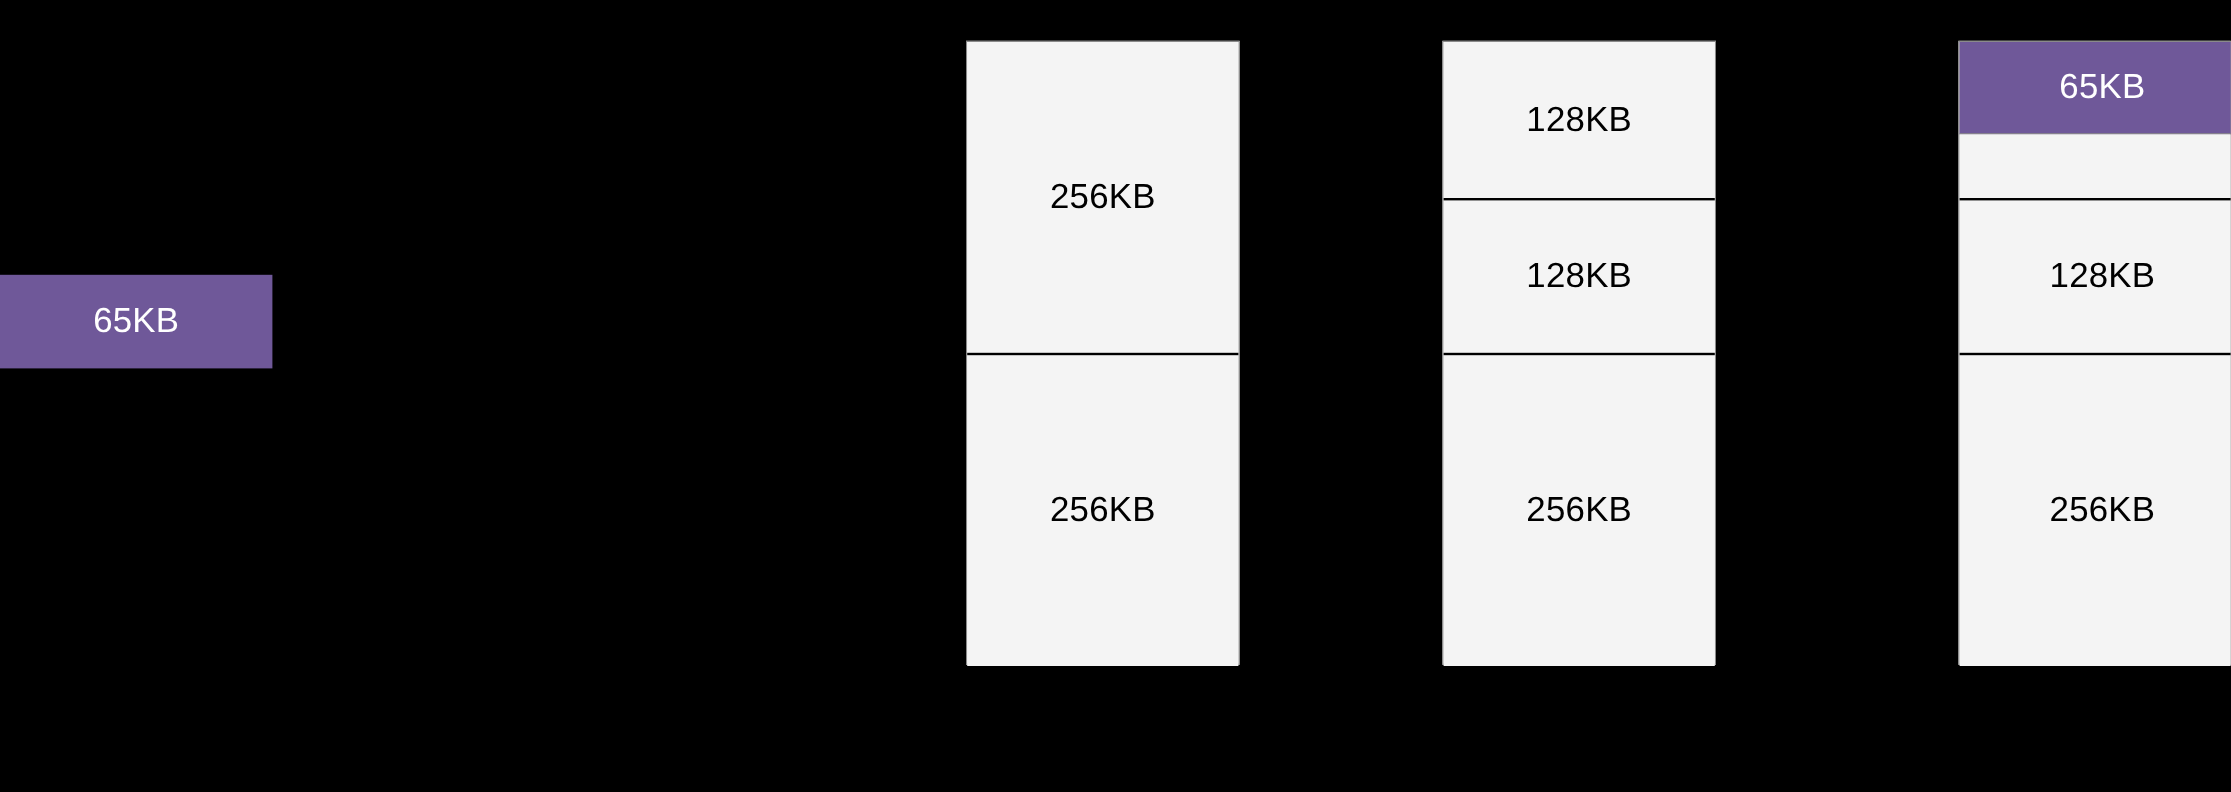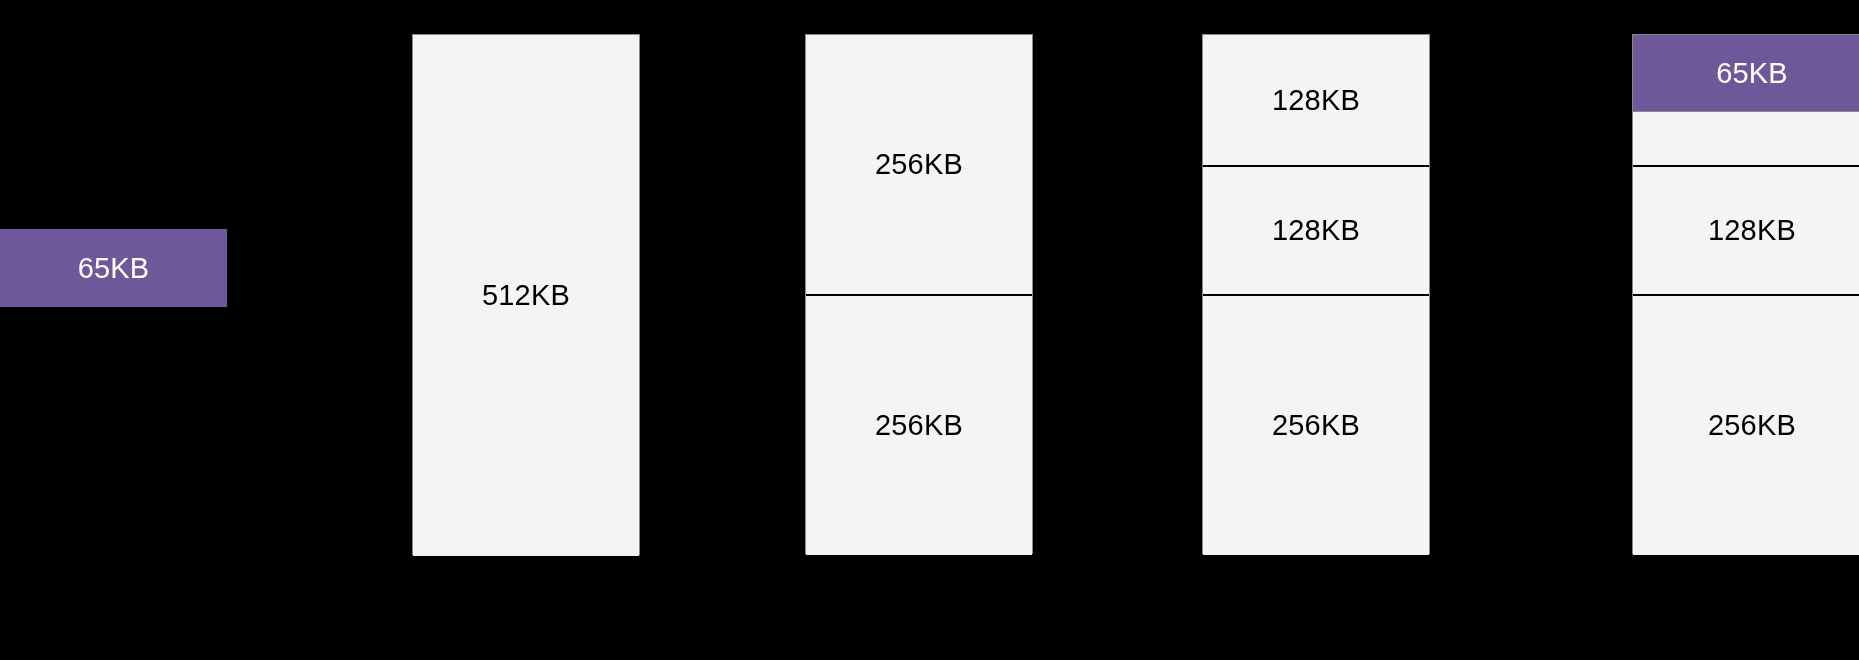--- a/index.html
+++ b/index.html
@@ -63,25 +63,20 @@
     letter-spacing: 0.2px;
   }
 </style>
 </head>
 <body>
 
 <div id="canvas" style="background: rgb(0, 0, 0);">
     <div class="standalone" style="left: 0px; top: 229px; width: 227px; height: 78px; background: rgb(111, 88, 153); color: rgb(255, 255, 255);">
       <span>65KB</span>
     </div>
-    <div class="block" style="left: 412px; top: 34px; width: 228px; height: 521px; border-color: rgb(138, 138, 138);">
-      <div class="seg" style="height: 521px; flex: 0 0 521px; background: rgb(244, 244, 244); color: rgb(0, 0, 0);">
-        <span>512KB</span>
-      </div>
-    </div>
     <div class="block" style="left: 805px; top: 34px; width: 228px; height: 520px; border-color: rgb(138, 138, 138);">
       <div class="seg" style="height: 259px; flex: 0 0 259px; background: rgb(244, 244, 244); color: rgb(0, 0, 0);">
         <span>256KB</span>
       </div>
       <div class="seg" style="height: 261px; flex: 0 0 261px; background: rgb(244, 244, 244); color: rgb(0, 0, 0);">
         <span>256KB</span>
       </div>
     </div>
     <div class="block" style="left: 1202px; top: 34px; width: 228px; height: 520px; border-color: rgb(138, 138, 138);">
       <div class="seg" style="height: 130px; flex: 0 0 130px; background: rgb(244, 244, 244); color: rgb(0, 0, 0);">

